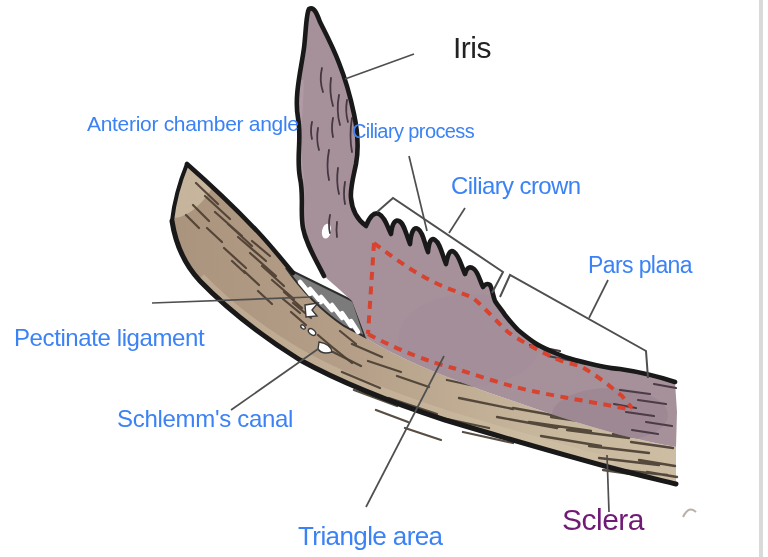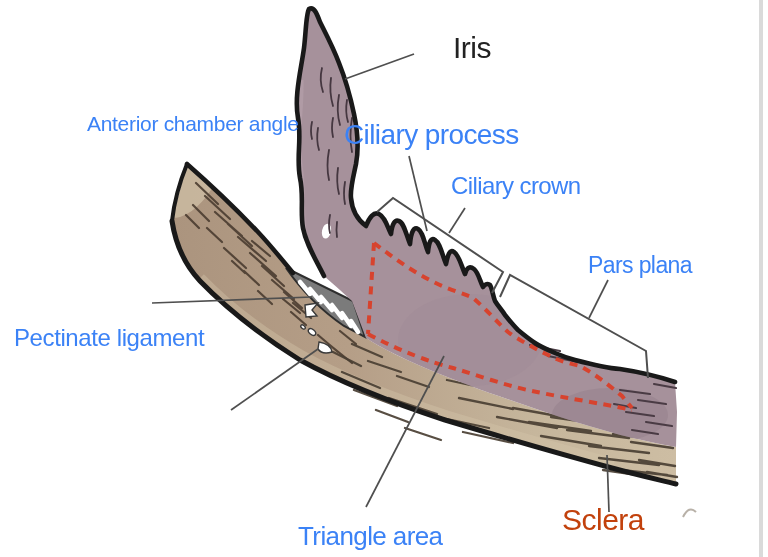--- a/index.html
+++ b/index.html
@@ -7,27 +7,27 @@
     position:relative;width:768px;height:557px;background:#ffffff;overflow:hidden;
     font-family:"Liberation Sans","DejaVu Sans",sans-serif;
   }
   #art{position:absolute;left:0;top:0;}
   .lbl{
     position:absolute;white-space:nowrap;color:#3b82f6;line-height:1;
     font-family:"Liberation Sans","DejaVu Sans",sans-serif;
   }
   .lbl-iris        {left:416px;top:33px; font-size:30px;letter-spacing:-0.5px;color:#222;margin-left:37px;}
   .lbl-anterior    {left:87px; top:113px;font-size:21px;letter-spacing:-0.3px;}
-  .lbl-cproc       {left:344px;top:121px;font-size:28px;letter-spacing:-0.6px;}
+  .lbl-cproc       {left:352px;top:121px;font-size:20px;letter-spacing:-0.6px;}
   .lbl-ccrown      {left:451px;top:174px;font-size:24px;letter-spacing:-0.6px;}
   .lbl-parsplana   {left:588px;top:254px;font-size:23px;letter-spacing:-0.6px;}
   .lbl-pectinate   {left:14px; top:297px;font-size:24px;letter-spacing:-0.4px;margin-top:29px;}
   .lbl-schlemm     {left:117px;top:407px;font-size:24px;letter-spacing:-0.3px;}
   .lbl-triangle    {left:298px;top:523px;font-size:26px;letter-spacing:-0.6px;}
-  .lbl-sclera      {left:562px;top:505px;font-size:30px;letter-spacing:-0.5px;color:#c2410c;}
+  .lbl-sclera      {left:562px;top:505px;font-size:30px;letter-spacing:-0.5px;color:#701a75;}
 </style>
 </head>
 <body>
 
 <div id="stage">
 
 <svg id="art" width="768" height="557" viewBox="0 0 768 557">
   <defs>
     <linearGradient id="tanGrad" x1="0" y1="0" x2="1" y2="0">
       <stop offset="0" stop-color="#ab947e"></stop>
@@ -125,16 +125,17 @@
   <path d="M683,517 Q689,505 696,512" fill="none" stroke="#b8b1a8" stroke-width="2"></path>
   <rect x="759" y="0" width="4" height="557" fill="#dadada"></rect>
 </svg>
 
 <div class="lbl lbl-iris">Iris</div>
 <div class="lbl lbl-anterior">Anterior chamber angle</div>
 <div class="lbl lbl-cproc">Ciliary process</div>
 <div class="lbl lbl-parsplana">Pars plana</div>
 <div class="lbl lbl-ccrown">Ciliary crown</div>
 <div class="lbl lbl-pectinate">Pectinate ligament</div>
+<div class="lbl lbl-schlemm">Schlemm's canal</div>
 <div class="lbl lbl-triangle">Triangle area</div>
 <div class="lbl lbl-sclera">Sclera</div>
 
 </div>
 
 </body></html>

